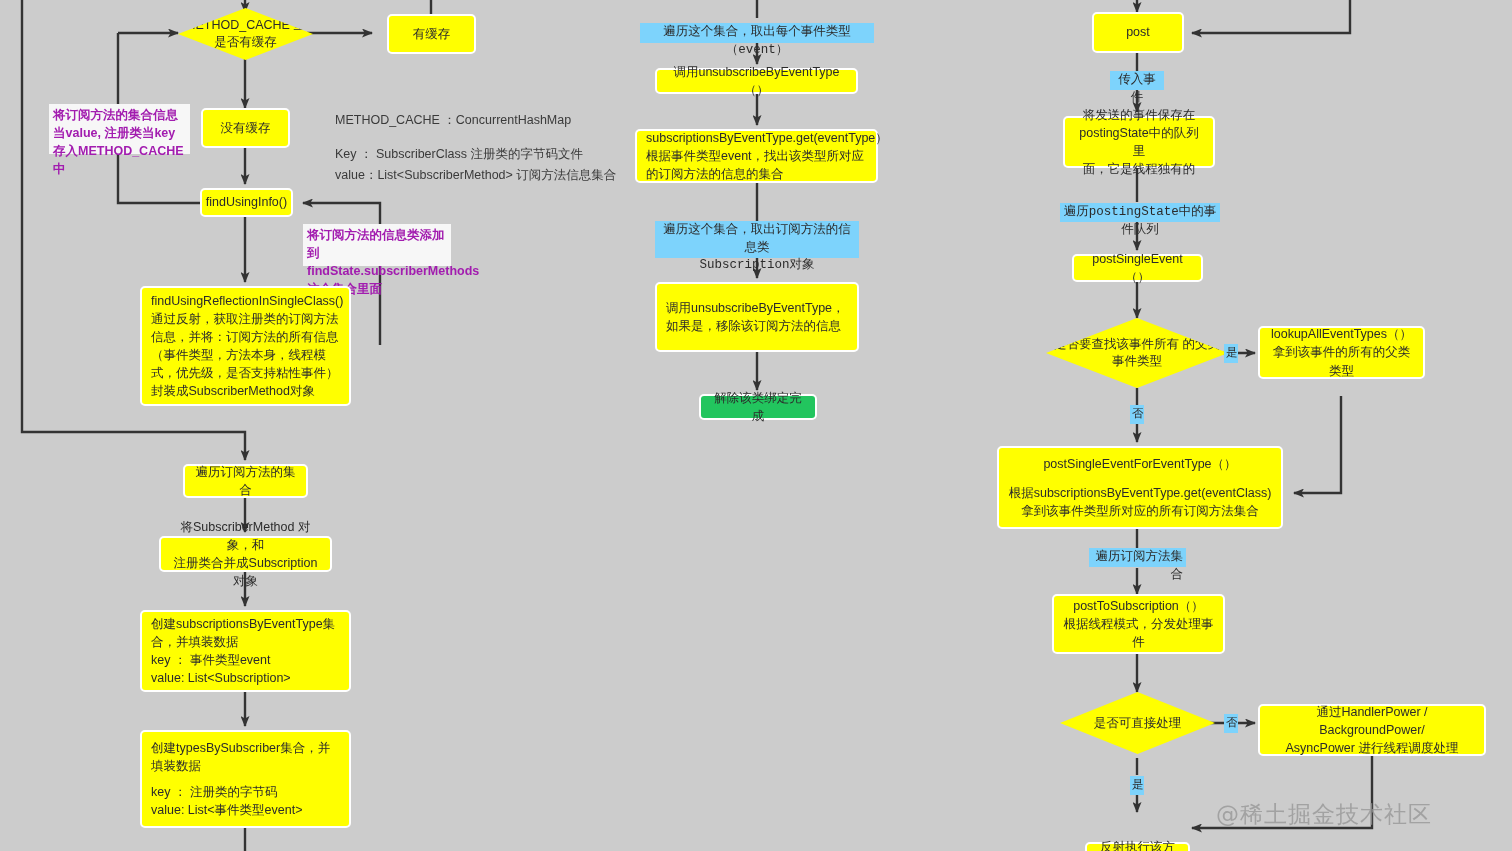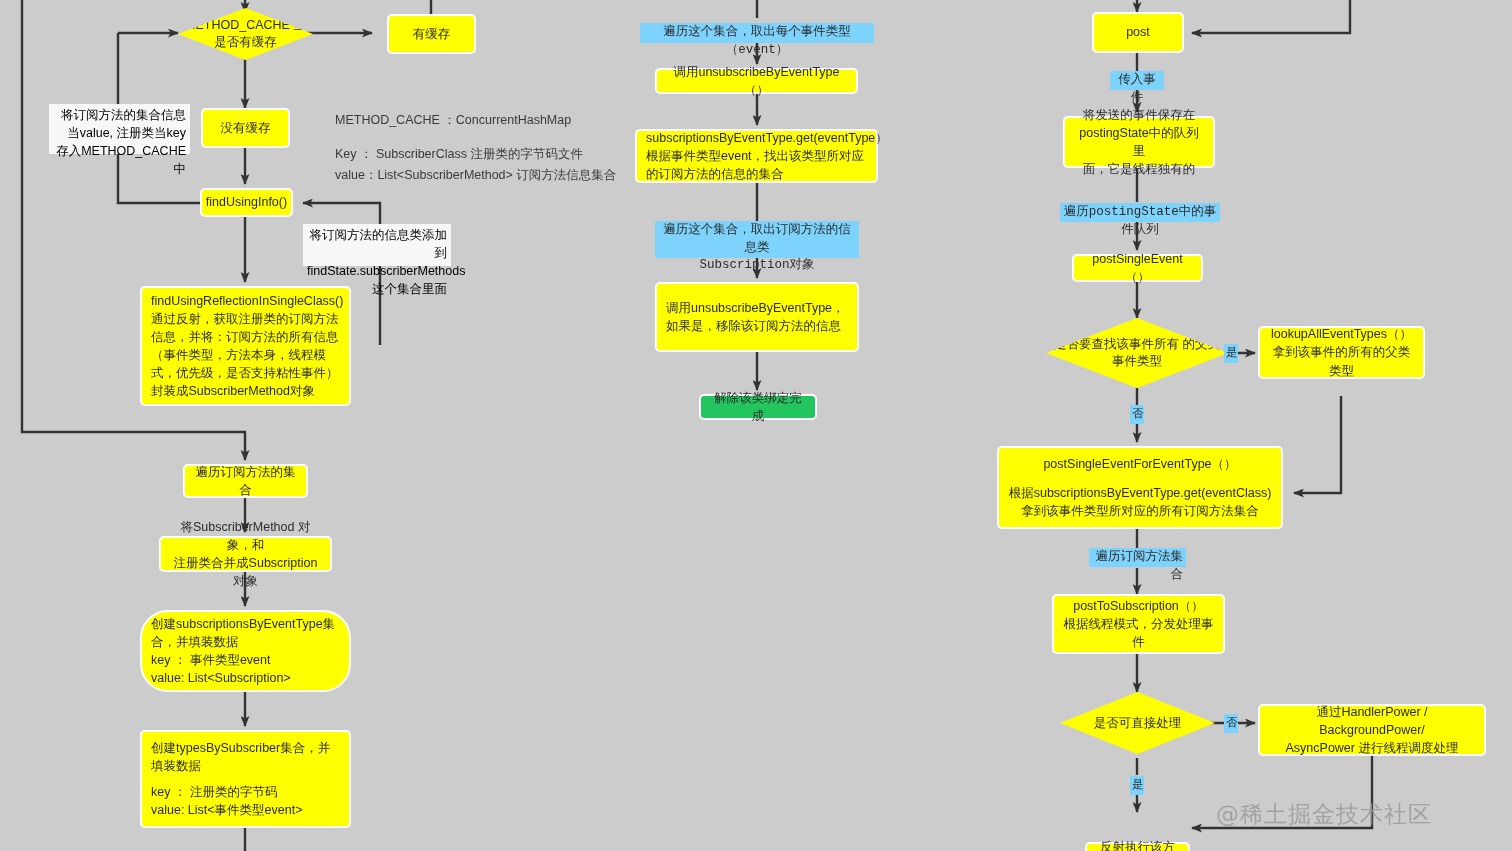--- a/index.html
+++ b/index.html
@@ -56,27 +56,28 @@
     text-align:center;
     white-space:pre-line;
     box-sizing:border-box;
     font-family:Liberation Mono, monospace;
   }
   .edge-label.yn{padding:1px 2px;font-size:11.5px;}
 
   .note{
     position:absolute;
     background:#f7f7f7;
-    color:#000000;
+    color:#a21caf;
     font-size:12.5px;
     line-height:1.45;
     padding:2px 4px;
-    text-align:right;
+    text-align:left;
     white-space:pre-line;
     box-sizing:border-box;
+    font-weight:bold;
   }
   .legend{
     position:absolute;
     color:#3a3a3a;
     font-size:12.5px;
     line-height:1.75;
     white-space:pre-line;
   }
   .watermark{
     position:absolute;
@@ -180,21 +181,21 @@
 
   <div class="node center" style="left:183px;top:464px;width:125px;height:34px;">
     <span>遍历订阅方法的集合</span>
   </div>
 
   <div class="node center" style="left:159px;top:536px;width:173px;height:36px;white-space:pre-line;">
     <span>将SubscriberMethod 对象，和
 注册类合并成Subscription对象</span>
   </div>
 
-  <div class="node left" style="left:140px;top:610px;width:211px;height:82px;border-radius:28px;">
+  <div class="node left" style="left:140px;top:610px;width:211px;height:82px;">
     <span>创建subscriptionsByEventType集合，并填装数据</span>
     <span class="gap"></span>
     <span>key ： 事件类型event</span>
     <span>value: List&lt;Subscription&gt;</span>
   </div>
 
   <div class="node left" style="left:140px;top:730px;width:211px;height:98px;">
     <span>创建typesBySubscriber集合，并填装数据</span>
     <span class="gap"></span>
     <span>key ： 注册类的字节码</span>

